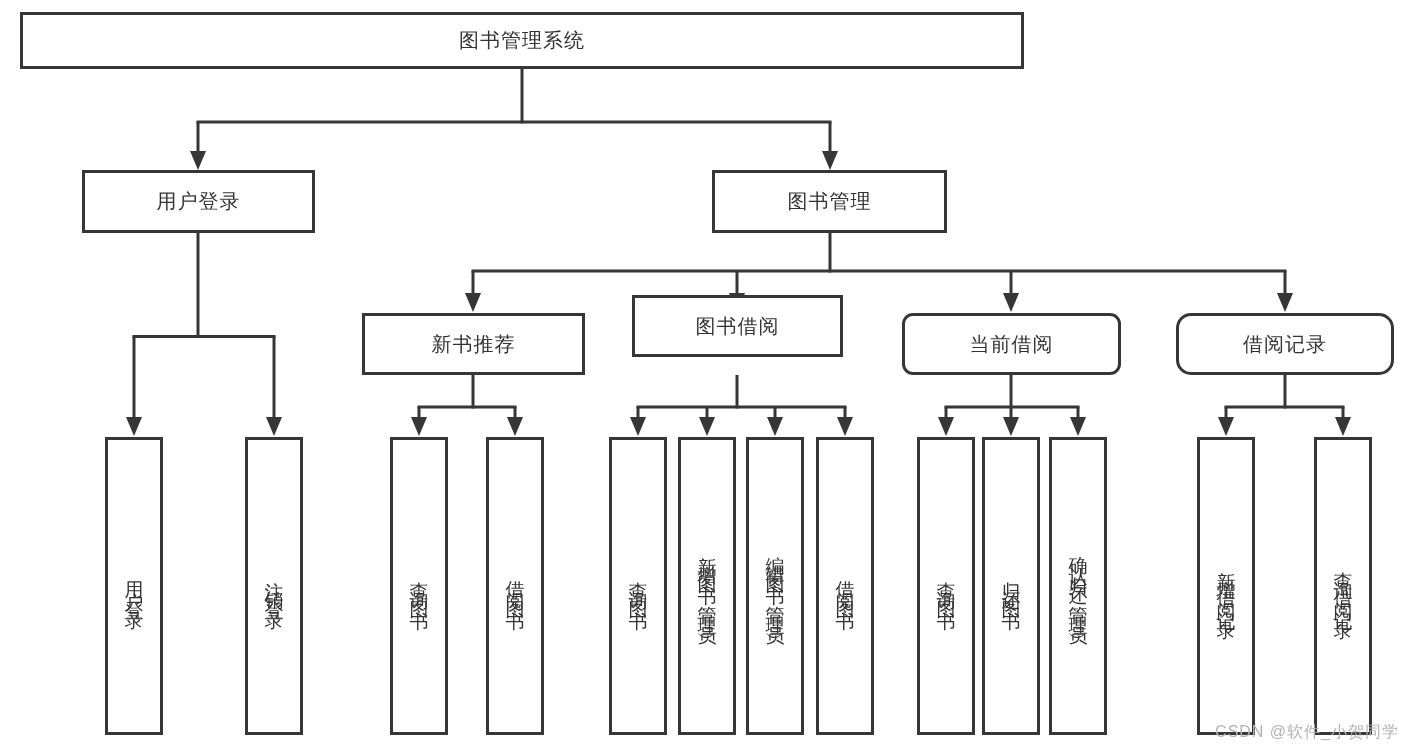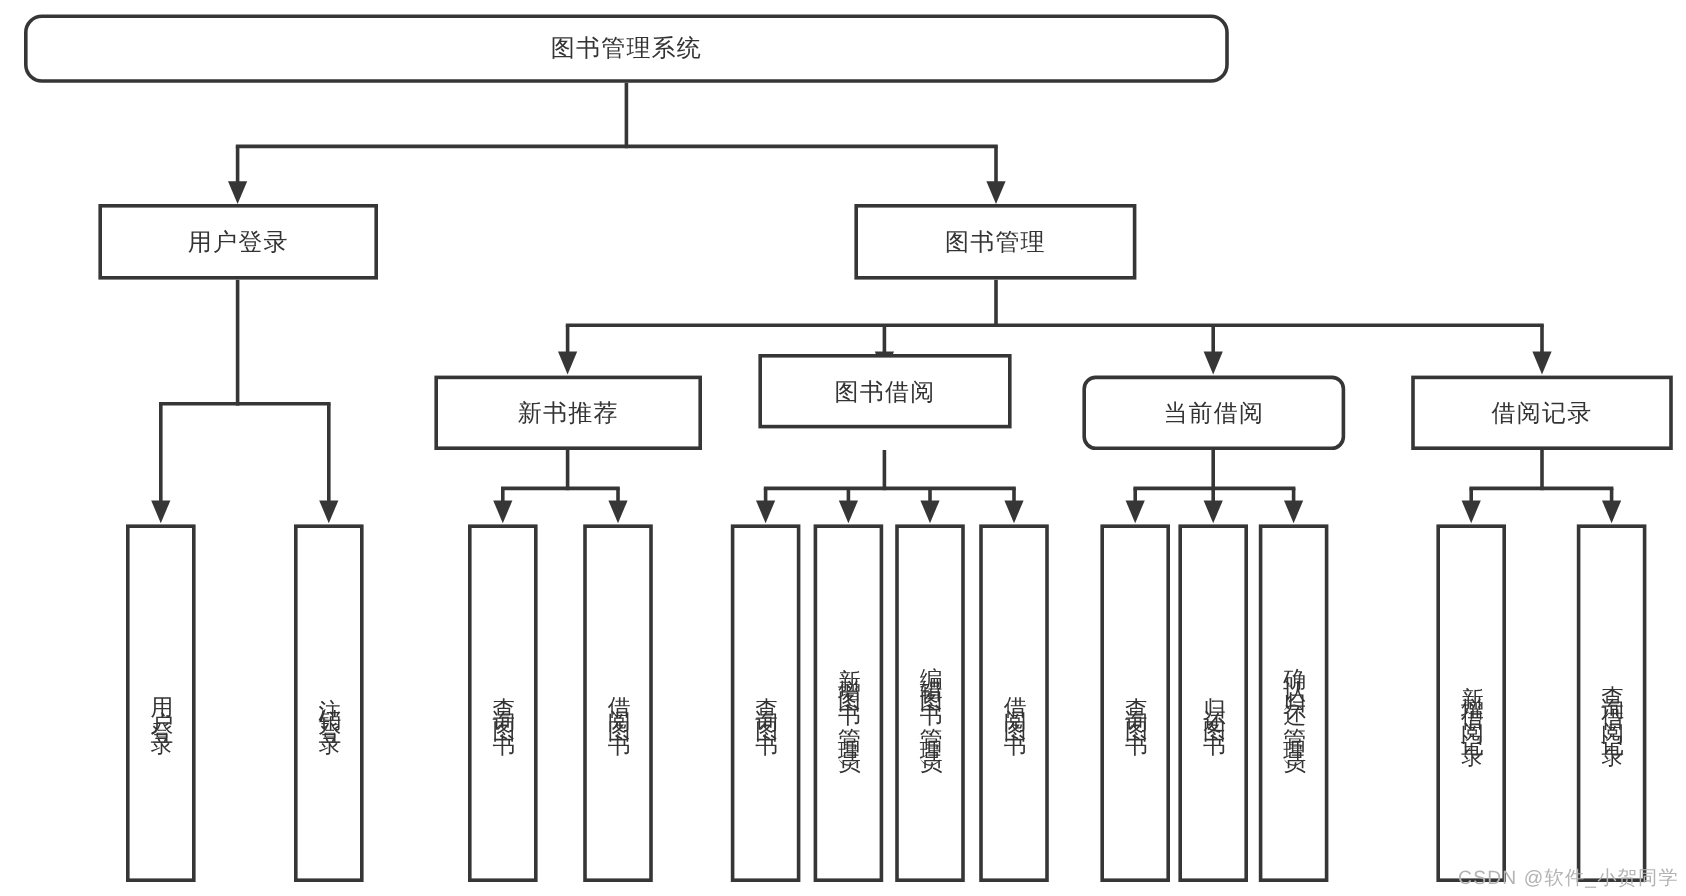--- a/index.html
+++ b/index.html
@@ -99,41 +99,41 @@
     <g>
       <line x1="1285" y1="375" x2="1285" y2="408.5"></line>
       <line x1="1224.5" y1="407" x2="1344.5" y2="407"></line>
       <line x1="1226" y1="407" x2="1226" y2="420"></line>
       <polygon points="1218,417 1234,417 1226,436"></polygon>
       <line x1="1343" y1="407" x2="1343" y2="420"></line>
       <polygon points="1335,417 1351,417 1343,436"></polygon>
     </g>
   </svg>
 
-  <div class="node hnode" style="left:20px; top:12px; width:1004px; height:57px;border-radius:15px;">
+  <div class="node hnode" style="left:20px; top:12px; width:1004px; height:57px;">
     <span>图书管理系统</span>
   </div>
 
   <div class="node hnode" style="left:82px; top:170px; width:233px; height:63px;">
     <span>用户登录</span>
   </div>
   <div class="node hnode" style="left:712px; top:170px; width:235px; height:63px;">
     <span>图书管理</span>
   </div>
 
   <div class="node hnode" style="left:362px; top:313px; width:223px; height:62px;">
     <span>新书推荐</span>
   </div>
   <div class="node hnode" style="left:632px; top:295px; width:211px; height:62px;">
     <span>图书借阅</span>
   </div>
   <div class="node hnode" style="left:902px; top:313px; width:219px; height:62px;border-radius:11px;">
     <span>当前借阅</span>
   </div>
-  <div class="node hnode" style="left:1176px; top:313px; width:218px; height:62px;">
+  <div class="node hnode" style="left:1176px; top:313px; width:218px; height:62px;border-radius:15px;">
     <span>借阅记录</span>
   </div>
 
   <div class="node vnode" style="left:105px;">
     <span>用户登录</span>
   </div>
   <div class="node vnode" style="left:245px;">
     <span>注销登录</span>
   </div>
 

